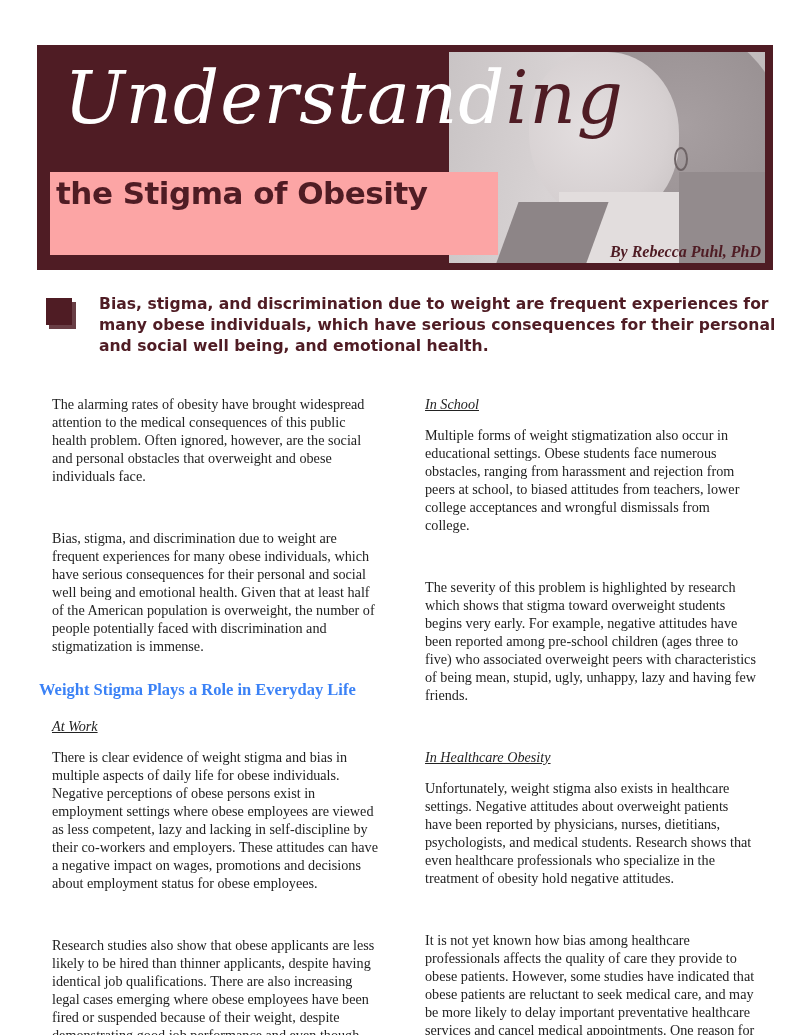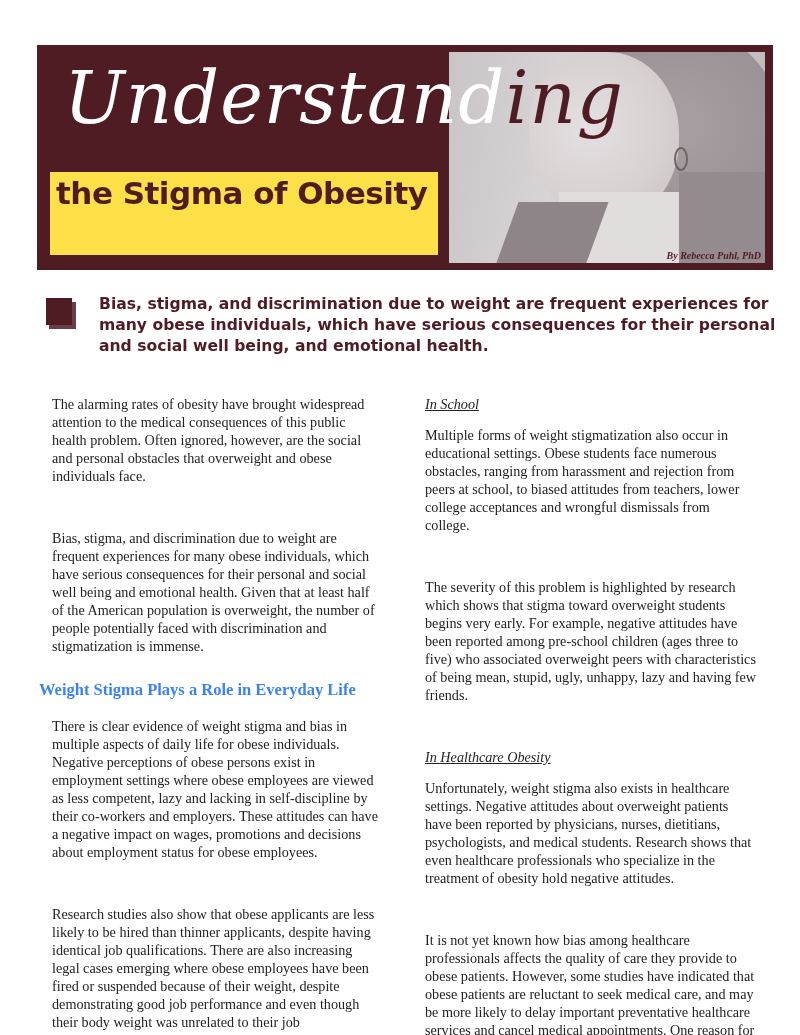--- a/index.html
+++ b/index.html
@@ -9,23 +9,23 @@
   .photo { position:absolute; left:412px; top:7px; width:316px; height:211px; background:linear-gradient(100deg,#c9c4c5 0%,#d8d3d4 35%,#cfcacb 60%,#bdb7b8 100%); overflow:hidden; }
   .photo .hair { position:absolute; right:-20px; top:-30px; width:230px; height:230px; border-radius:50%; background:radial-gradient(circle at 55% 45%, #a79fa1 0%, #9a9294 55%, rgba(160,152,154,0) 72%); }
   .photo .face { position:absolute; left:80px; top:0px; width:150px; height:170px; border-radius:45% 50% 50% 55%; background:radial-gradient(circle at 40% 45%, #e4dfe0 0%, #d6d0d1 60%, #c4bebf 100%); }
   .photo .neck { position:absolute; left:110px; top:140px; width:120px; height:80px; background:#e2dddd; }
   .photo .vest-l { position:absolute; left:55px; top:150px; width:90px; height:80px; background:#8d8587; transform:skewX(-20deg); }
   .photo .vest-r { position:absolute; left:230px; top:120px; width:100px; height:100px; background:#938b8d; }
   .photo .earring { position:absolute; left:225px; top:95px; width:10px; height:20px; border:2px solid #6e6466; border-radius:50%; }
 
   .title-script { position:absolute; left:14px; top:-2px; font-family:"DejaVu Serif", serif; font-style:italic; font-size:72px; line-height:110px; color:#ffffff; letter-spacing:1px; white-space:nowrap;margin-left:13px; }
   .title-script .tail { color:#4f1c24; }
-  .subtitle-box { position:absolute; left:13px; top:127px; width:388px; height:83px; background:#fde047; }
+  .subtitle-box { position:absolute; left:13px; top:127px; width:448px; height:83px; background:#fca5a5; }
   .subtitle { position:absolute; left:6px; top:2px; font-family:"DejaVu Sans", sans-serif; font-weight:bold; font-size:31px; line-height:39px; color:#4f1c24; letter-spacing:-0.5px; white-space:nowrap; }
-  .byline { position:absolute; right:12px; bottom:9px; font-family:"Liberation Serif", serif; font-style:italic; font-weight:bold; font-size:10px; color:#4f1c24;text-align:center; }
+  .byline { position:absolute; right:12px; bottom:9px; font-family:"Liberation Serif", serif; font-style:italic; font-weight:bold; font-size:16px; color:#4f1c24;text-align:center; }
 
   .lead { position:absolute; left:37px; top:290px; width:736px; }
   .lead-icon { position:absolute; left:9px; top:8px; width:30px; height:30px; }
   .lead-icon .back { position:absolute; left:3px; top:4px; width:27px; height:27px; background:#4f1c24; opacity:0.85; }
   .lead-icon .front { position:absolute; left:0; top:0; width:26px; height:27px; background:#4f1c24; }
   .lead-text { position:absolute; left:62px; top:4px; width:680px; font-family:"DejaVu Sans", sans-serif; font-weight:bold; font-size:15.6px; line-height:21px; color:#4f1c24; }
 
   .col { position:absolute; top:382px; font-size:14.2px; line-height:18px; color:#222; }
   .col-left { left:39px; width:354px; }
   .col-right { left:412px; width:358px; }
@@ -61,20 +61,21 @@
       <div class="front"></div>
   </div>
   <div class="lead-text">Bias, stigma, and discrimination due to weight are frequent experiences for many obese individuals, which have serious consequences for their personal and social well being, and emotional health.</div>
 </div>
 
 <div class="col col-left">
   <p>The alarming rates of obesity have brought widespread attention to the medical consequences of this public health problem. Often ignored, however, are the social and personal obstacles that overweight and obese individuals face.</p>
   <div class="gap"></div>
   <p>Bias, stigma, and discrimination due to weight are frequent experiences for many obese individuals, which have serious consequences for their personal and social well being and emotional health. Given that at least half of the American population is overweight, the number of people potentially faced with discrimination and stigmatization is immense.</p>
   <div class="section-heading">Weight Stigma Plays a Role in Everyday Life</div>
+  <p class="sub-heading">At Work</p>
   <p>There is clear evidence of weight stigma and bias in multiple aspects of daily life for obese individuals. Negative perceptions of obese persons exist in employment settings where obese employees are viewed as less competent, lazy and lacking in self-discipline by their co-workers and employers. These attitudes can have a negative impact on wages, promotions and decisions about employment status for obese employees.</p>
   <div class="gap"></div>
   <p>Research studies also show that obese applicants are less likely to be hired than thinner applicants, despite having identical job qualifications. There are also increasing legal cases emerging where obese employees have been fired or suspended because of their weight, despite demonstrating good job performance and even though their body weight was unrelated to their job responsibilities.</p>
 </div>
 
 <div class="col col-right">
   <p class="sub-heading">In School</p>
   <p>Multiple forms of weight stigmatization also occur in educational settings. Obese students face numerous obstacles, ranging from harassment and rejection from peers at school, to biased attitudes from teachers, lower college acceptances and wrongful dismissals from college.</p>
   <div class="gap"></div>
   <p>The severity of this problem is highlighted by research which shows that stigma toward overweight students begins very early. For example, negative attitudes have been reported among pre-school children (ages three to five) who associated overweight peers with characteristics of being mean, stupid, ugly, unhappy, lazy and having few friends.</p>

